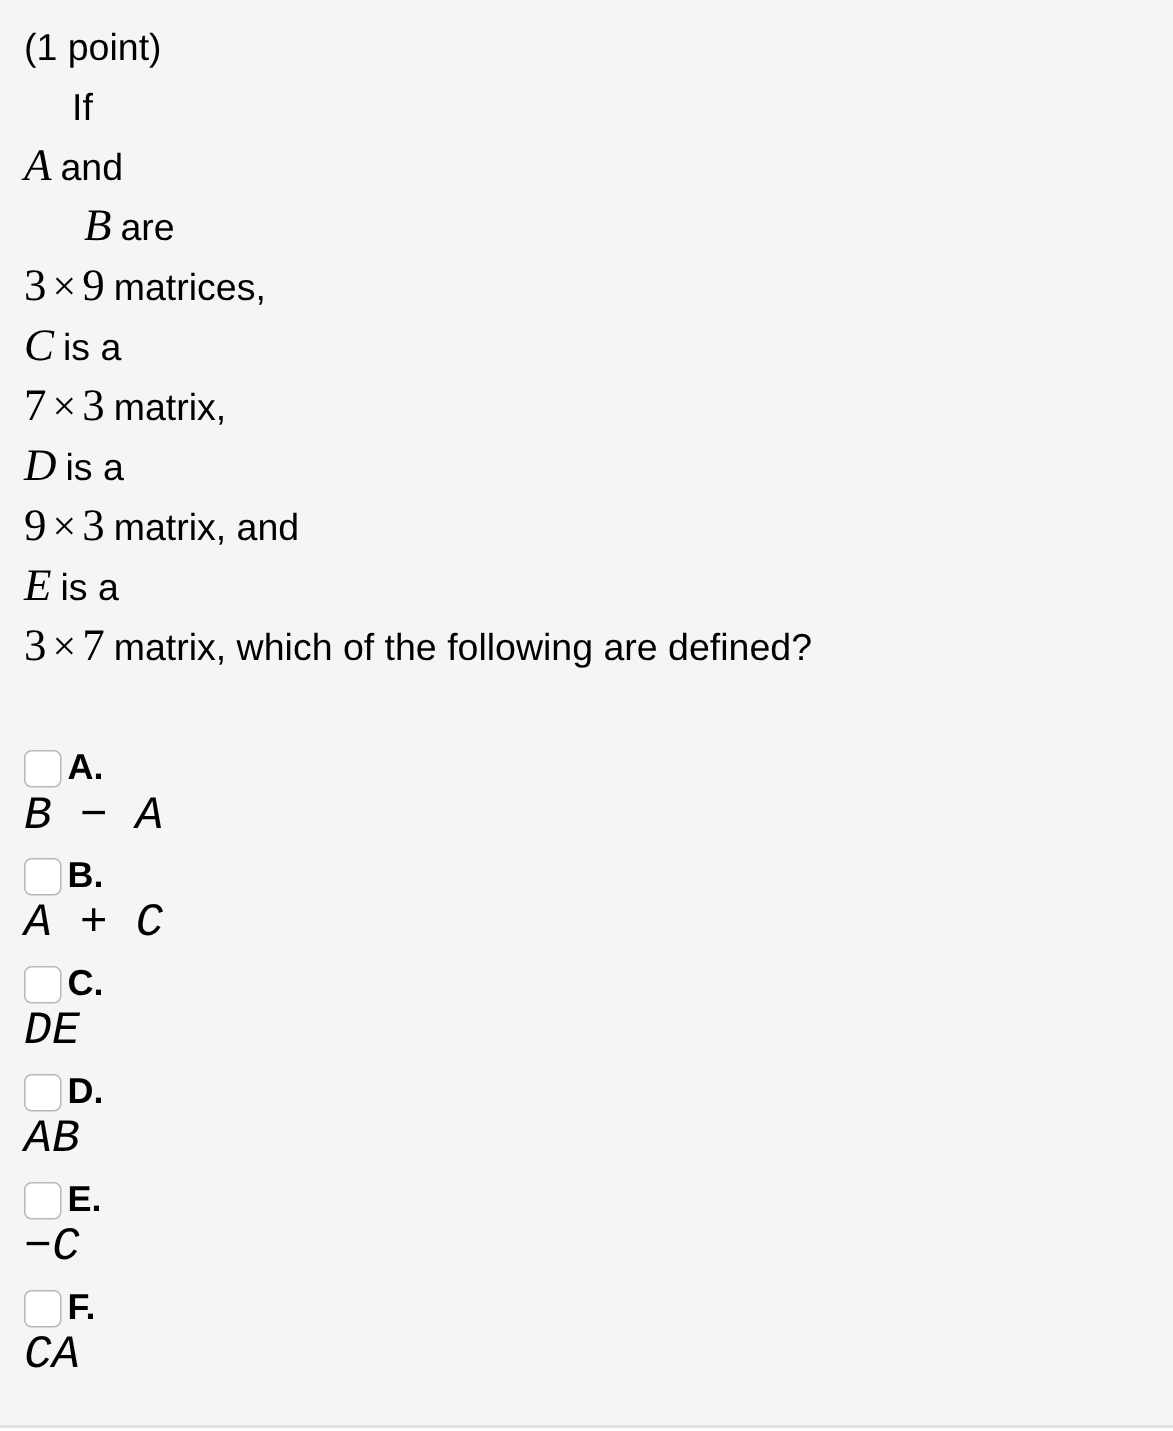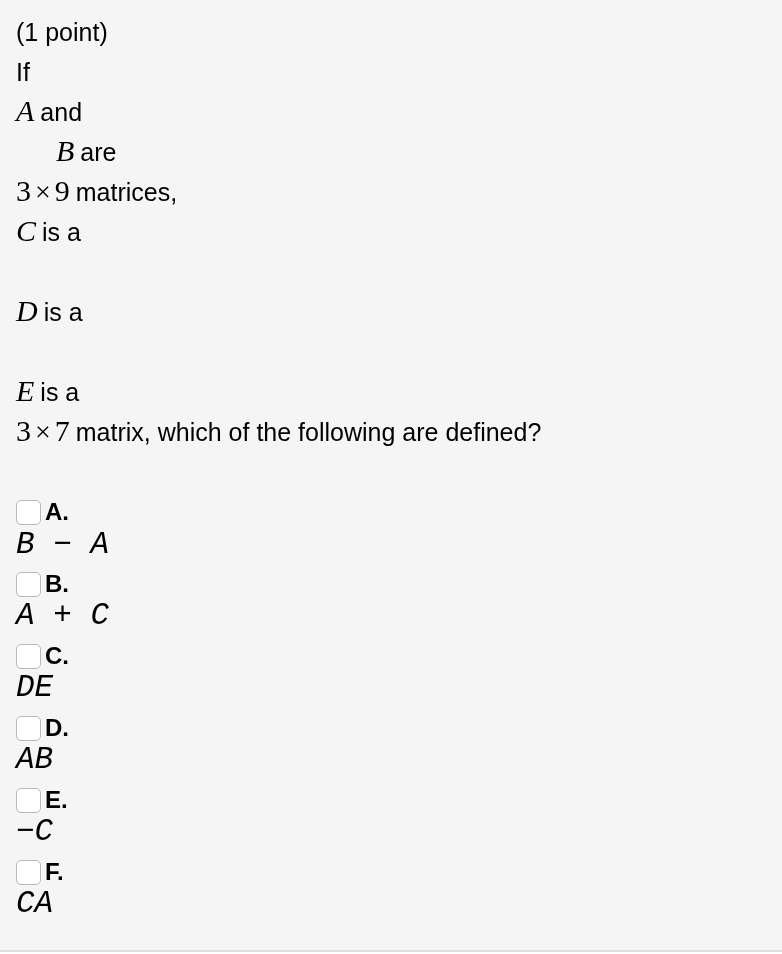--- a/index.html
+++ b/index.html
@@ -55,45 +55,51 @@
       white-space: nowrap;
     }
   </style>
 </head>
 <body>
 
 <div class="problem">
 
   <div class="line" style="top:17px;">(1 point)</div>
 
-  <div class="line" style="top:57px;">
+  <div class="line" style="top:57px;margin-left:32px;">
     <span>If</span>
   </div>
 
   <div class="line" style="top:96px;">
     <span class="math"><i>A</i></span><span class="txt">and</span>
   </div>
 
   <div class="line" style="top:136px;margin-left:40px;">
     <span class="math"><i>B</i></span><span class="txt">are</span>
   </div>
 
   <div class="line" style="top:176px;">
     <span class="math"><span>3</span><span class="times">×</span><span>9</span></span><span class="txt">matrices,</span>
   </div>
 
   <div class="line" style="top:216px;">
     <span class="math"><i>C</i></span><span class="txt">is a</span>
   </div>
 
+  <div class="line" style="top:256px;">
+    <span class="math"><span>7</span><span class="times">×</span><span>3</span></span><span class="txt">matrix,</span>
+  </div>
 
   <div class="line" style="top:296px;">
     <span class="math"><i>D</i></span><span class="txt">is a</span>
   </div>
 
+  <div class="line" style="top:336px;">
+    <span class="math"><span>9</span><span class="times">×</span><span>3</span></span><span class="txt">matrix, and</span>
+  </div>
 
   <div class="line" style="top:376px;">
     <span class="math"><i>E</i></span><span class="txt">is a</span>
   </div>
 
   <div class="line" style="top:416px;">
     <span class="math"><span>3</span><span class="times">×</span><span>7</span></span><span class="txt">matrix, which of the following are defined?</span>
   </div>
 
   <div class="choice-head" style="top:498px;">

